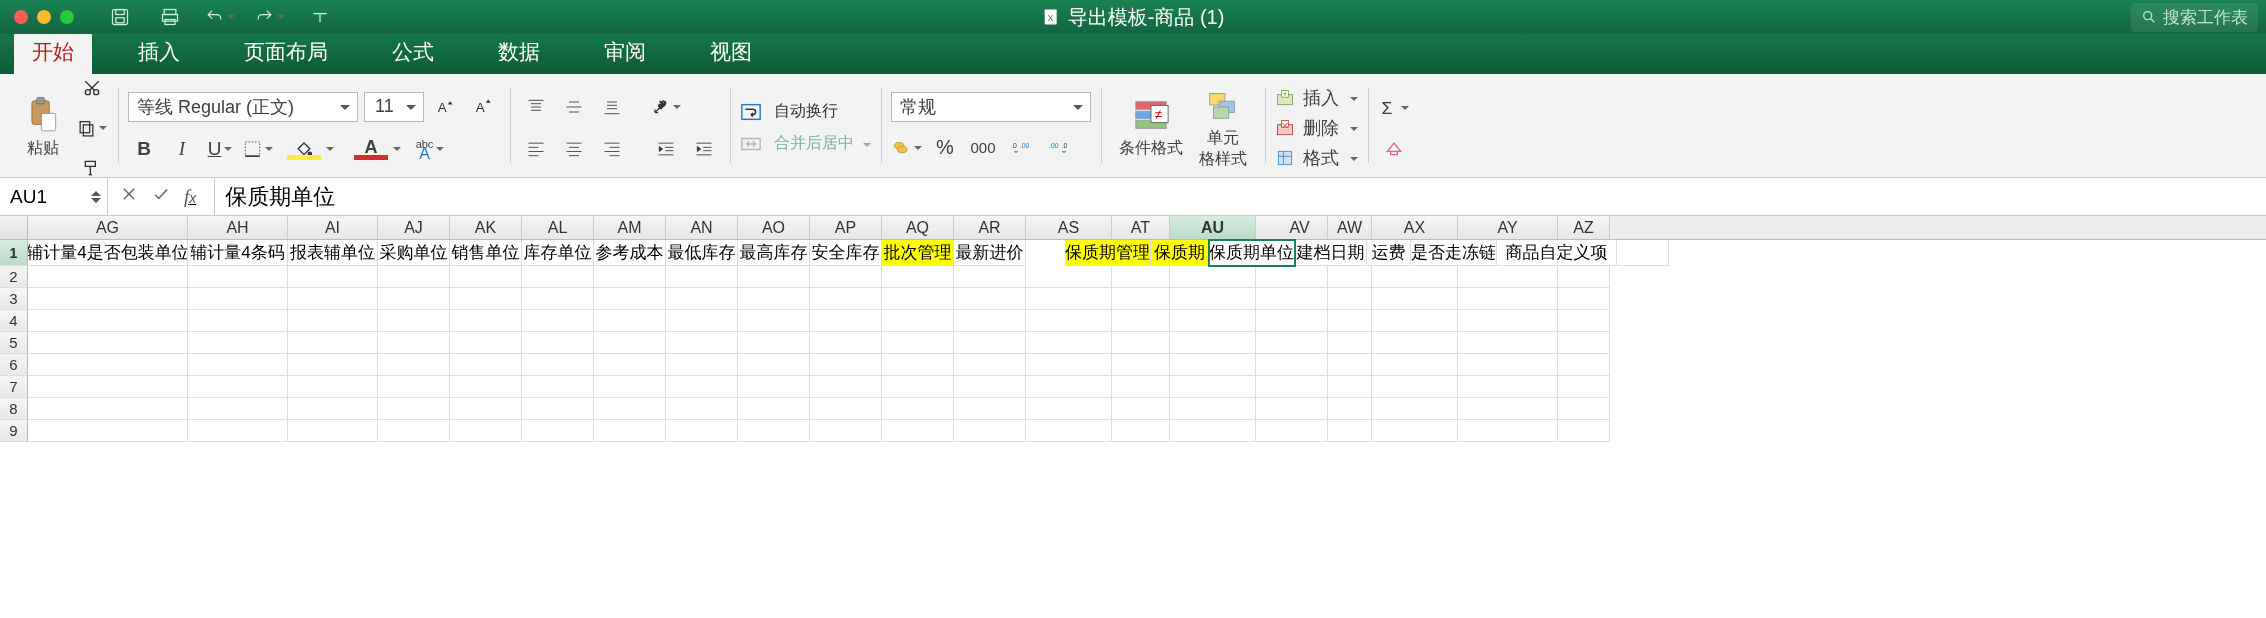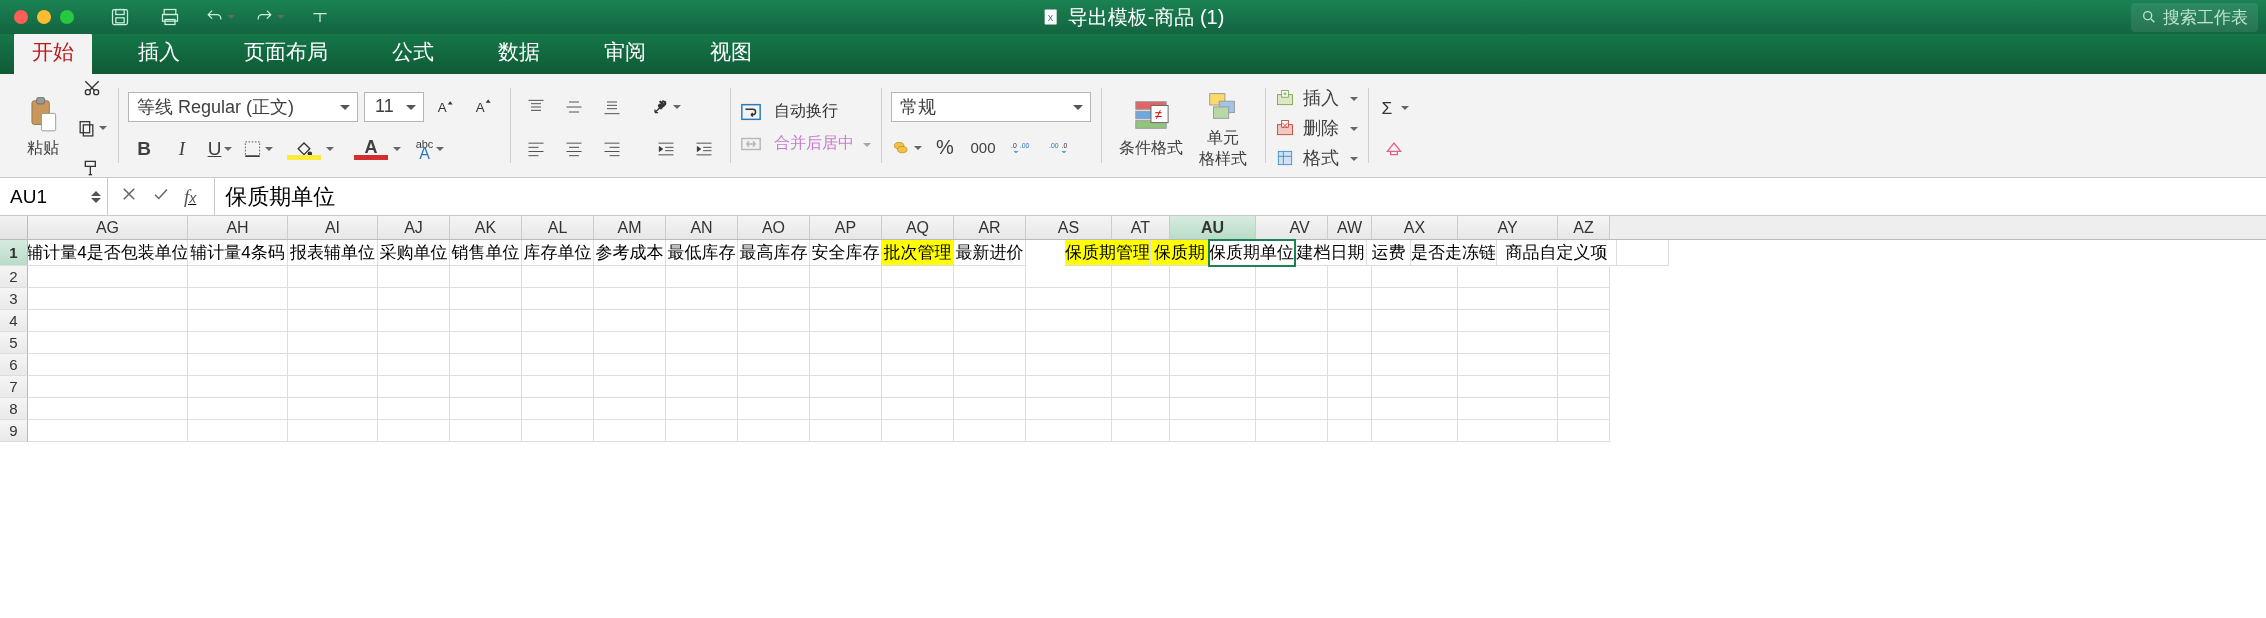--- a/index.html
+++ b/index.html
@@ -73,21 +73,21 @@
         padding:0 26px 0 8px; position:relative; font-size:18px; }
   .dd::after { content:""; position:absolute; right:7px; top:50%;
                border:5px solid transparent; border-top-color:#555; transform:translateY(-2px); }
   .dd.font { width:230px; }
   .dd.size { width:60px; text-align:center; padding-left:10px; }
   .dd.numfmt { width:200px; }
 
   .underline-color { width:34px; height:5px; background:#ffeb3b; margin-top:-3px; }
   .underline-red   { width:34px; height:5px; background:#d32f2f; margin-top:-3px; }
 
-  .mini-label { font-size:16px; color:#a21caf; margin-left:6px; }
+  .mini-label { font-size:16px; color:#15803d; margin-left:6px; }
 
   .cell-btn-stack { display:flex; flex-direction:column; gap:2px; }
   .cell-btn-stack .row { height:28px; gap:8px; }
   .cell-btn-stack svg { width:20px; height:20px; }
   .insert-del-fmt { font-size:18px; }
 
   .sigma svg { width:34px; height:34px; }
 
   
   .formula-bar { height:38px; border-bottom:1px solid #c9c9c9; display:flex; align-items:center; font-size:19px; }

